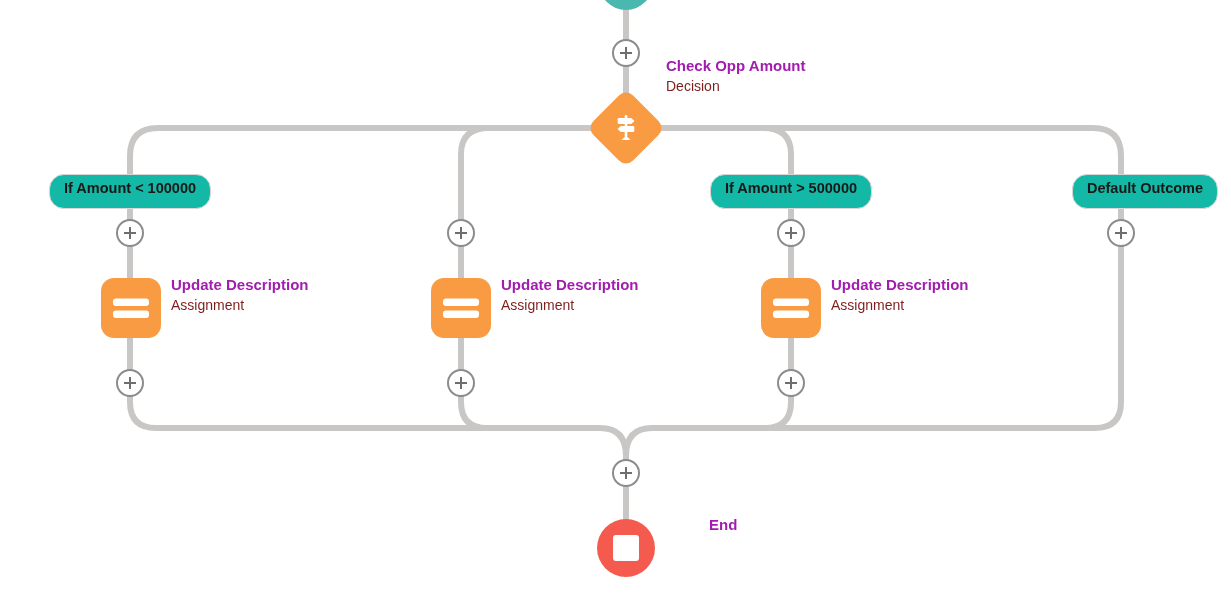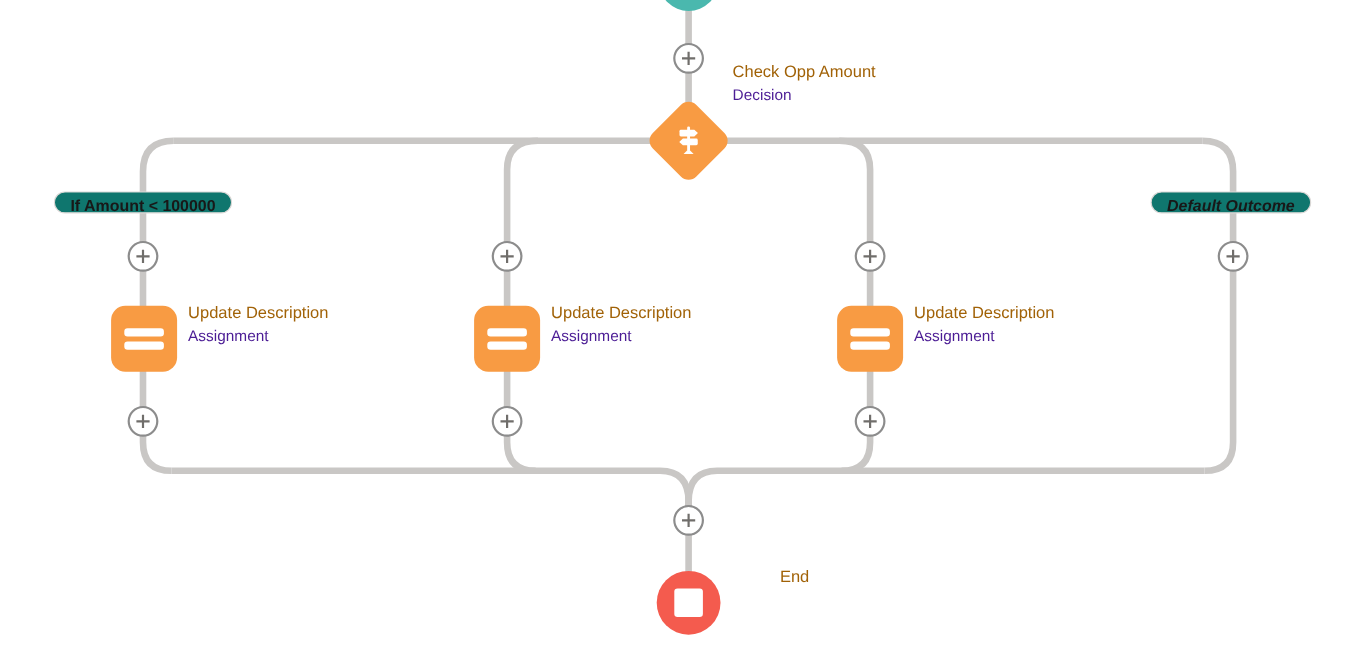--- a/index.html
+++ b/index.html
@@ -88,46 +88,46 @@
     align-items: center;
     justify-content: center;
     cursor: pointer;
   }
 
   
   .branch-pill {
     position: absolute;
     top: 174px;
     transform: translateX(-50%);
-    height: 20px;
+    height: 35px;
     line-height: 26px;
     box-sizing: border-box;
-    background: #0f766e;
+    background: #14b8a6;
     border: 1px solid #d9d7d5;
     border-radius: 15px;
     padding: 0 14px;
     font-size: 14.5px;
     font-weight: bold;
     white-space: nowrap;
     color: #181818;
   }
 
   
   .node-label { position: absolute; }
   .node-label .title {
     font-size: 15px;
-    font-weight: normal;
+    font-weight: bold;
     line-height: 20px;
-    color: #a16207;
+    color: #a21caf;
     white-space: nowrap;
   }
   .node-label .subtitle {
     font-size: 14px;
     line-height: 20px;
-    color: #4c1d95;
+    color: #7f1d1d;
     white-space: nowrap;
   }
 </style>
 </head>
 <body>
 
 <div class="canvas">
 
   <svg class="connectors" viewBox="0 0 1231 596">
     <path d="M626,4 V103"></path>
@@ -198,21 +198,22 @@
         <path d="M16 23.4l-4.6 4.6h9.2z"></path>
       </svg>
     </div>
   </div>
   <div class="node-label" style="left:666px; top:56px;">
     <div class="title">Check Opp Amount</div>
     <div class="subtitle">Decision</div>
   </div>
 
   <div class="branch-pill" style="left:130px;">If Amount &lt; 100000</div>
-  <div class="branch-pill" style="left:1119px;font-style:italic;">Default Outcome</div>
+  <div class="branch-pill" style="left:791px;">If Amount &gt; 500000</div>
+  <div class="branch-pill" style="left:1145px;">Default Outcome</div>
 
   <div class="assign-node" style="left:101px;">
     <svg width="60" height="60" viewBox="0 0 60 60" fill="#ffffff">
       <rect x="12" y="20.5" width="36" height="7.5" rx="3"></rect>
       <rect x="12" y="32.5" width="36" height="7.5" rx="3"></rect>
     </svg>
   </div>
   <div class="node-label" style="left:171px; top:275px;">
     <div class="title">Update Description</div>
     <div class="subtitle">Assignment</div>

